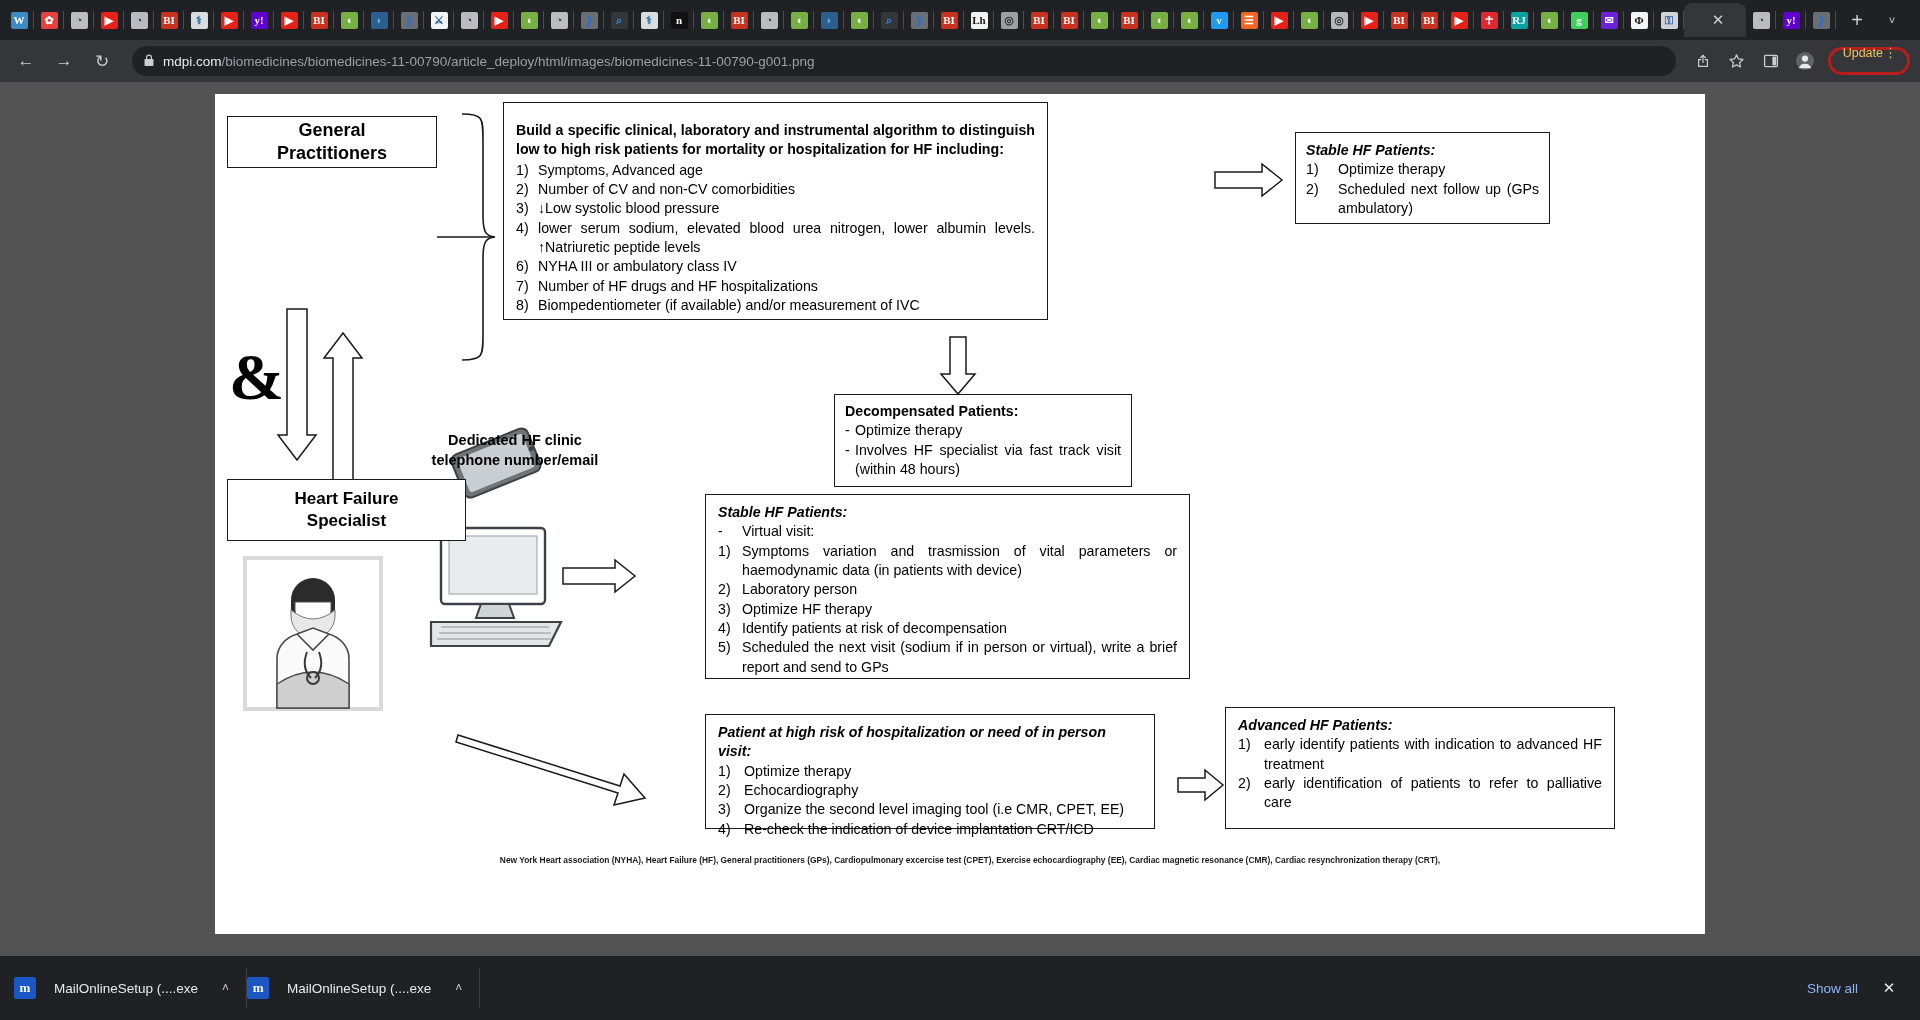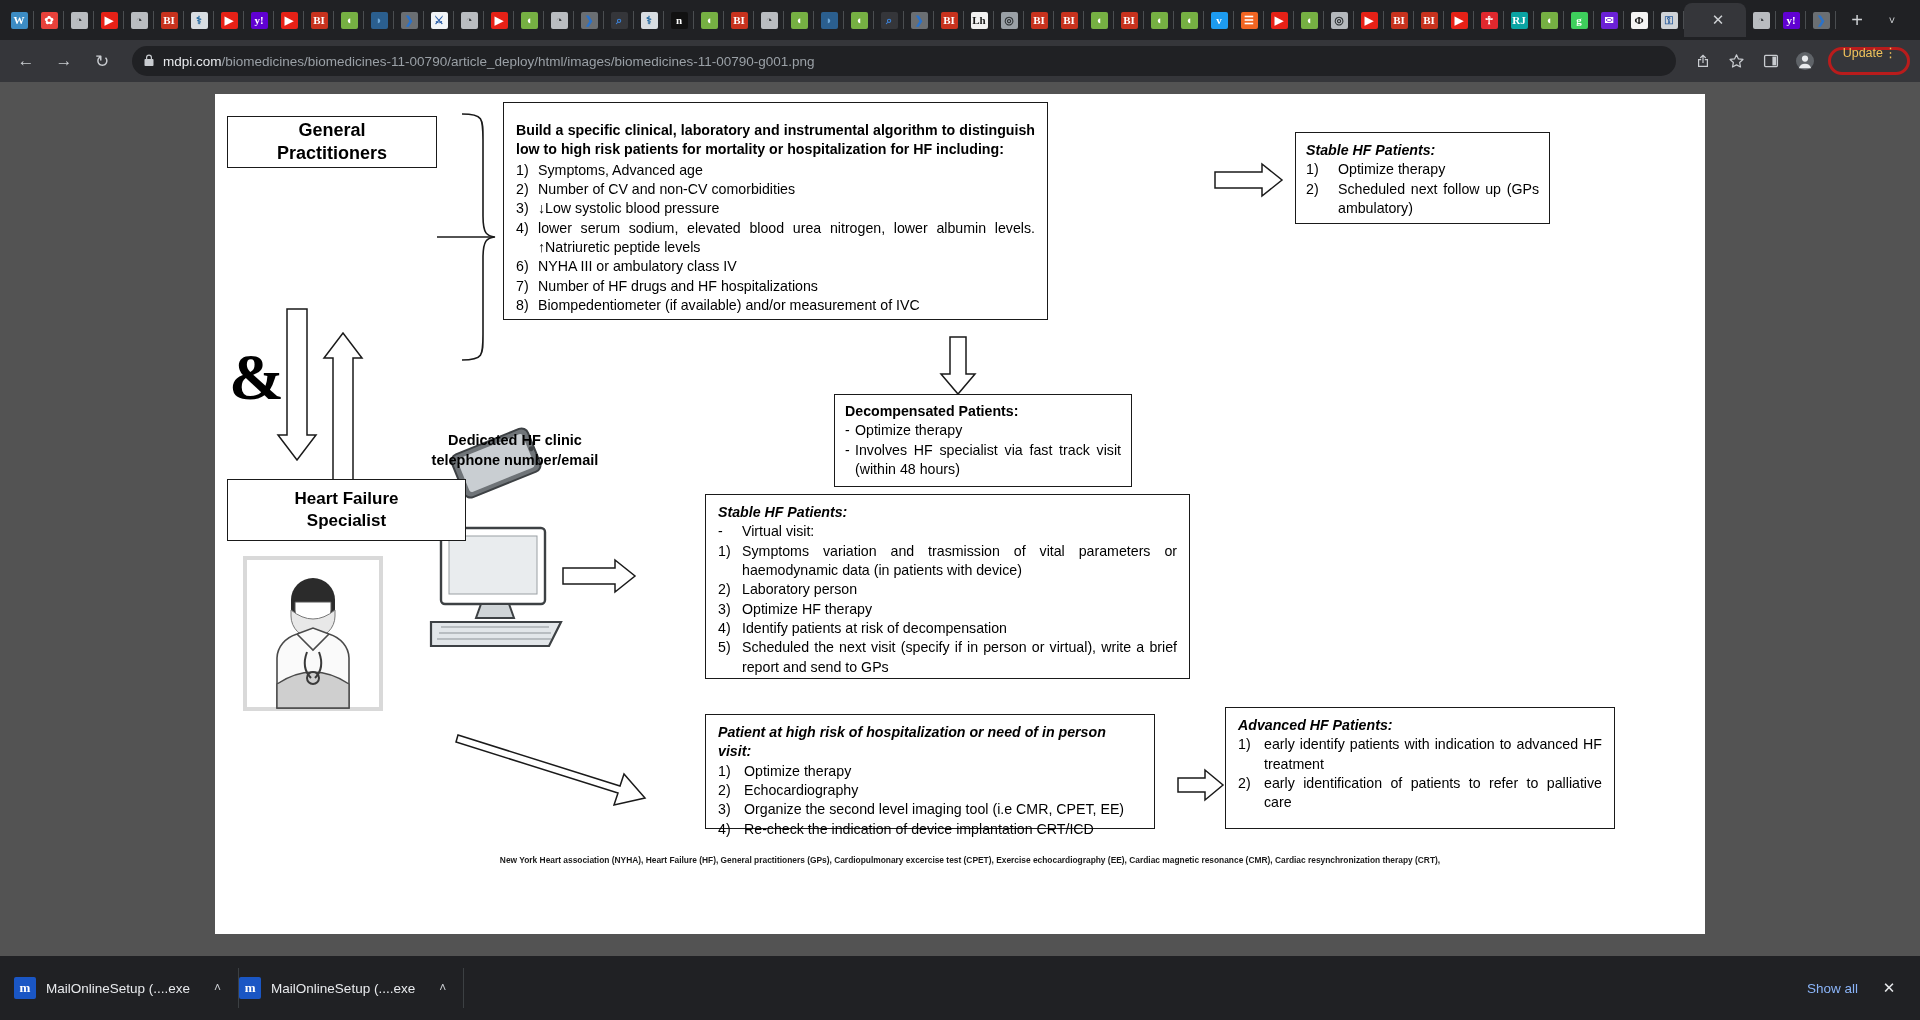--- a/index.html
+++ b/index.html
@@ -92,21 +92,21 @@
 
   
   #taskbar { height: 64px; background: #202124; display: flex; align-items: center;
     padding: 0 14px; flex: 0 0 64px; }
   .dl-item { height: 64px; display: flex; align-items: center; gap: 10px;
     padding-right: 18px; margin-right: 0; position: relative; }
   .dl-item .divider { position: absolute; right: 0; top: 12px; bottom: 12px; width: 1px; background: #3c4043; }
   .dl-ico { width: 22px; height: 22px; background: #1a56c4; color: #fff;
     display:flex; align-items:center; justify-content:center; font-size: 13px;
     font-weight: bold; font-family: "Liberation Serif", serif; border-radius: 2px;}
-  .dl-name { color: #e8eaed; font-size: 13.5px; }
+  .dl-name { color: #e8eaed; font-size: 13.5px; margin-left: 8px; }
   .dl-caret { color: #c9ccd0; font-size: 12px; margin-left: 14px; }
   #tb-spacer { flex: 1 1 auto; }
   #showall { color: #8ab4f8; font-size: 13.5px; padding: 7px 14px; border-radius: 4px; }
   #tb-close { color: #e8eaed; font-size: 15px; width: 34px; height: 34px;
     display:flex; align-items:center; justify-content:center; }
 
   svg.line { position: absolute; left: 0; top: 0; overflow: visible; }
 </style>
 </head>
 <body>
@@ -581,21 +581,21 @@
               <li class="row">
                 <span class="num" style="width: 24px;">3)</span>
                 <span class="txt just">Optimize HF therapy</span>
               </li>
               <li class="row">
                 <span class="num" style="width: 24px;">4)</span>
                 <span class="txt just">Identify patients at risk of decompensation</span>
               </li>
               <li class="row">
                 <span class="num" style="width: 24px;">5)</span>
-                <span class="txt just">Scheduled the next visit (specify if in person or virtual), write a brief report and send to GPs</span>
+                <span class="txt just">Scheduled the next visit (sodium if in person or virtual), write a brief report and send to GPs</span>
               </li>
             </ol>
         </div>
 
         <div class="box" style="left:490px;top:620px;width:450px;height:115px;padding:8px 12px;">
           <div class="ttli">Patient at high risk of hospitalization or need of in person visit:</div>
           <ol class="nlist" id="highrisk-list">
               <li class="row">
                 <span class="num" style="width: 26px;">1)</span>
                 <span class="txt just">Optimize therapy</span>

